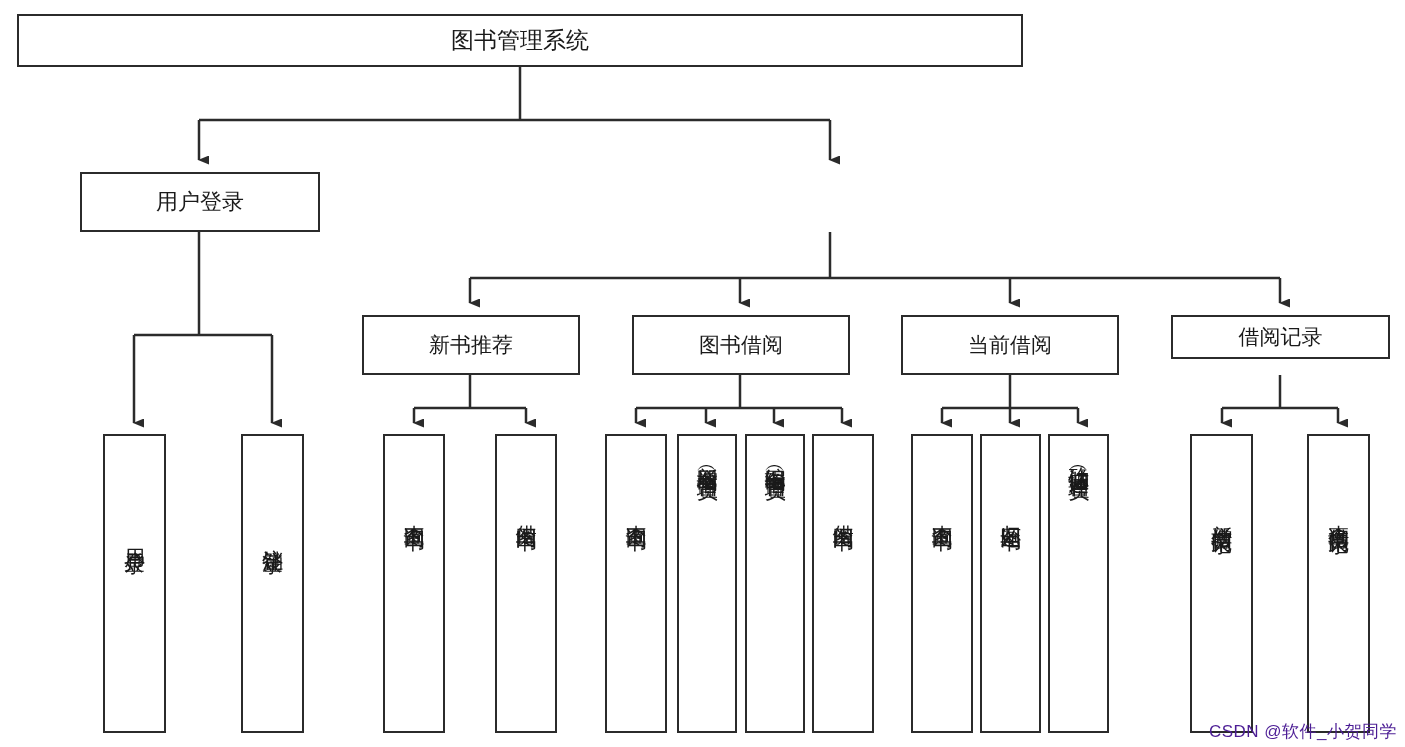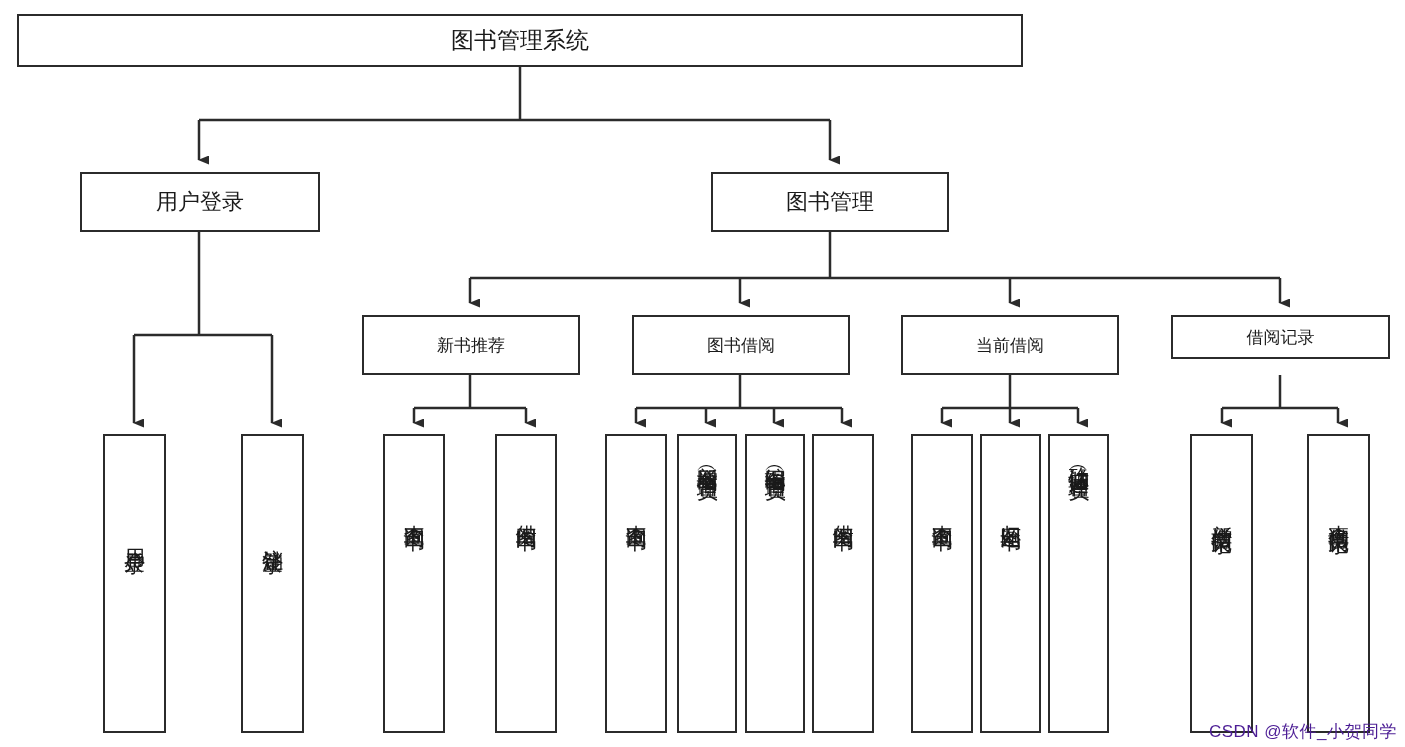--- a/index.html
+++ b/index.html
@@ -35,21 +35,21 @@
     justify-content: center;
     color: #1a1a1a;
   }
   .node.root {
     font-size: 23px;
   }
   .node.lvl2 {
     font-size: 22px;
   }
   .node.lvl3 {
-    font-size: 17px;
+    font-size: 21px;
   }
   .node.leaf {
     font-size: 21px;
     align-items: flex-start;
     justify-content: center;
     padding-top: 14px;
   }
   .vtext {
     writing-mode: vertical-rl;
     text-orientation: upright;
@@ -131,23 +131,20 @@
     </g>
   </svg>
 
   <div class="node root" style="left:17px; top:14px; width:1006px; height:53px;">
     <span>图书管理系统</span>
   </div>
 
   <div class="node lvl2" style="left:80px; top:172px; width:240px; height:60px;">
     <span>用户登录</span>
   </div>
-  <div class="node lvl2" style="left:711px; top:172px; width:238px; height:60px;">
-    <span>图书管理</span>
-  </div>
 
   <div class="node lvl3" style="left:362px; top:315px; width:218px; height:60px;">
     <span>新书推荐</span>
   </div>
   <div class="node lvl3" style="left:901px; top:315px; width:218px; height:60px;">
     <span>当前借阅</span>
   </div>
   <div class="node lvl3" style="left:632px; top:315px; width:218px; height:60px;">
     <span>图书借阅</span>
   </div>

